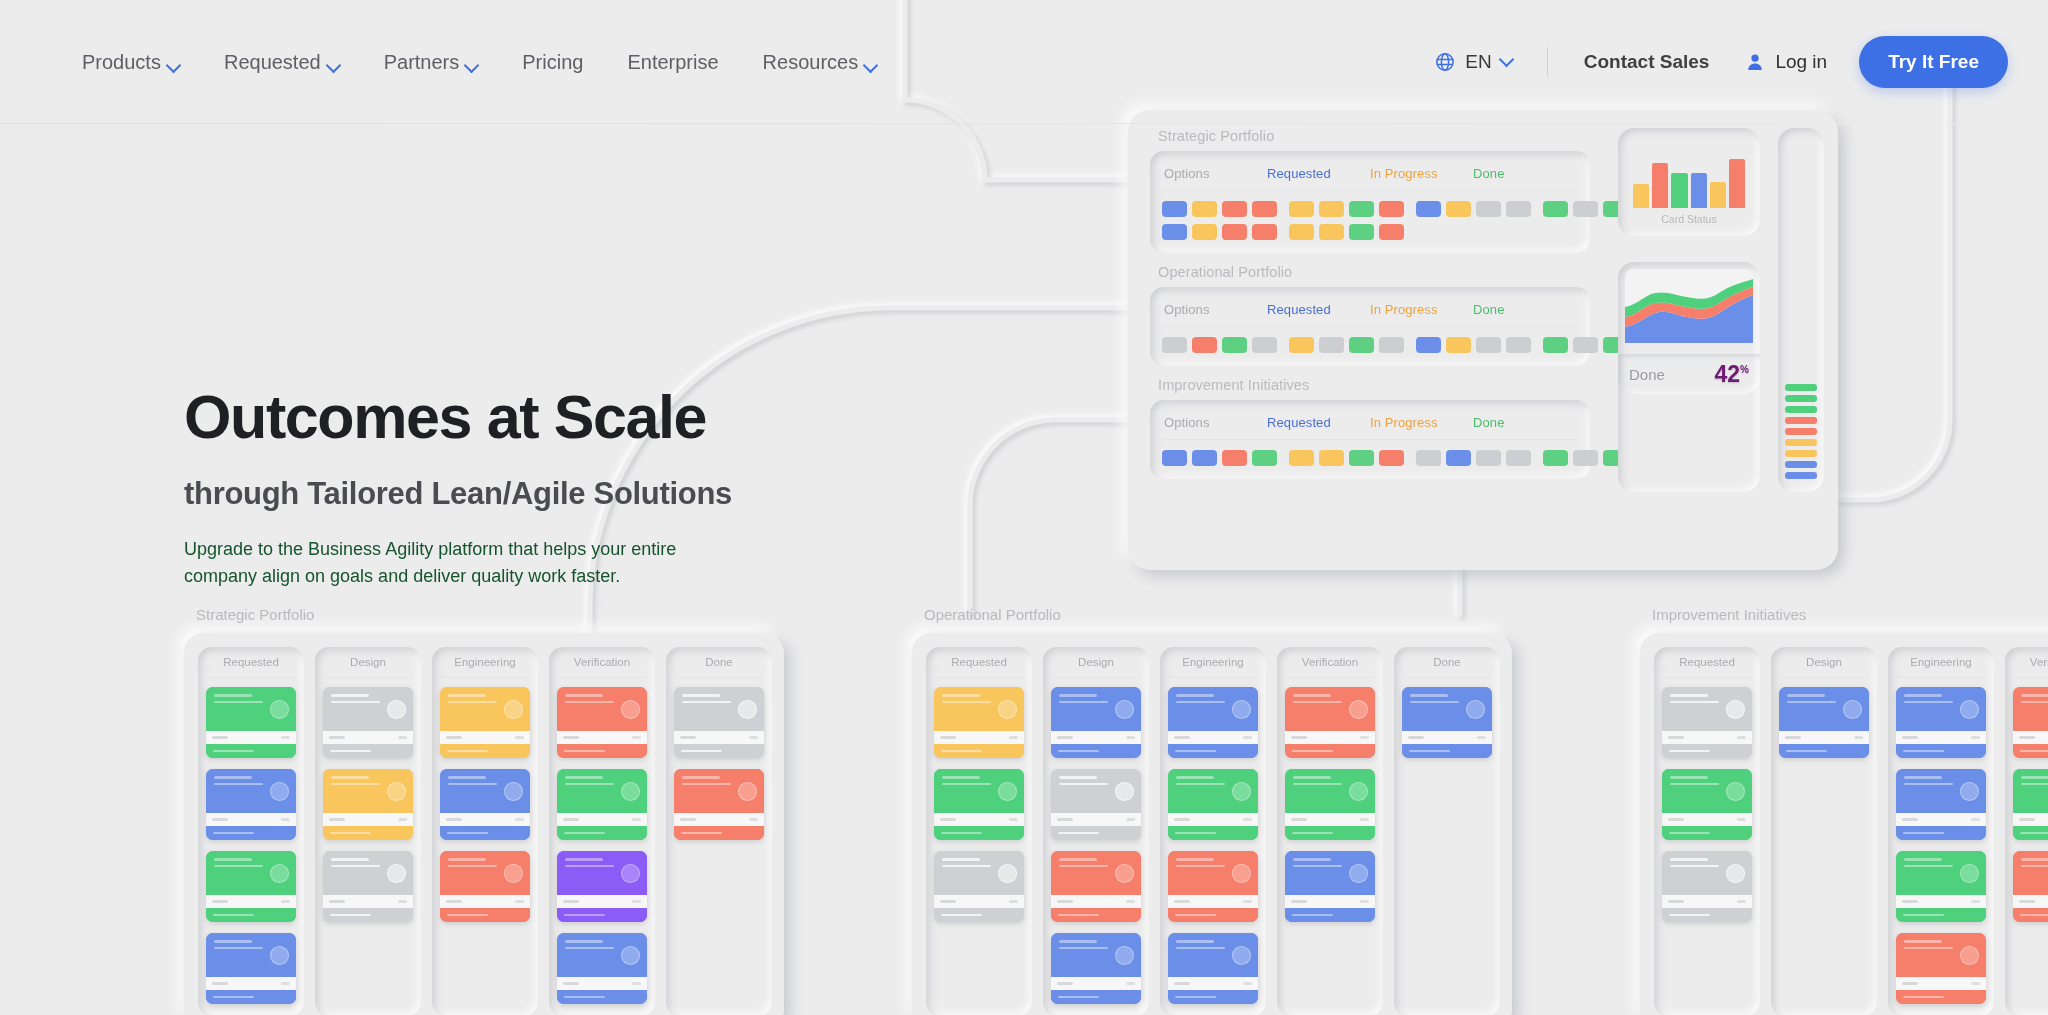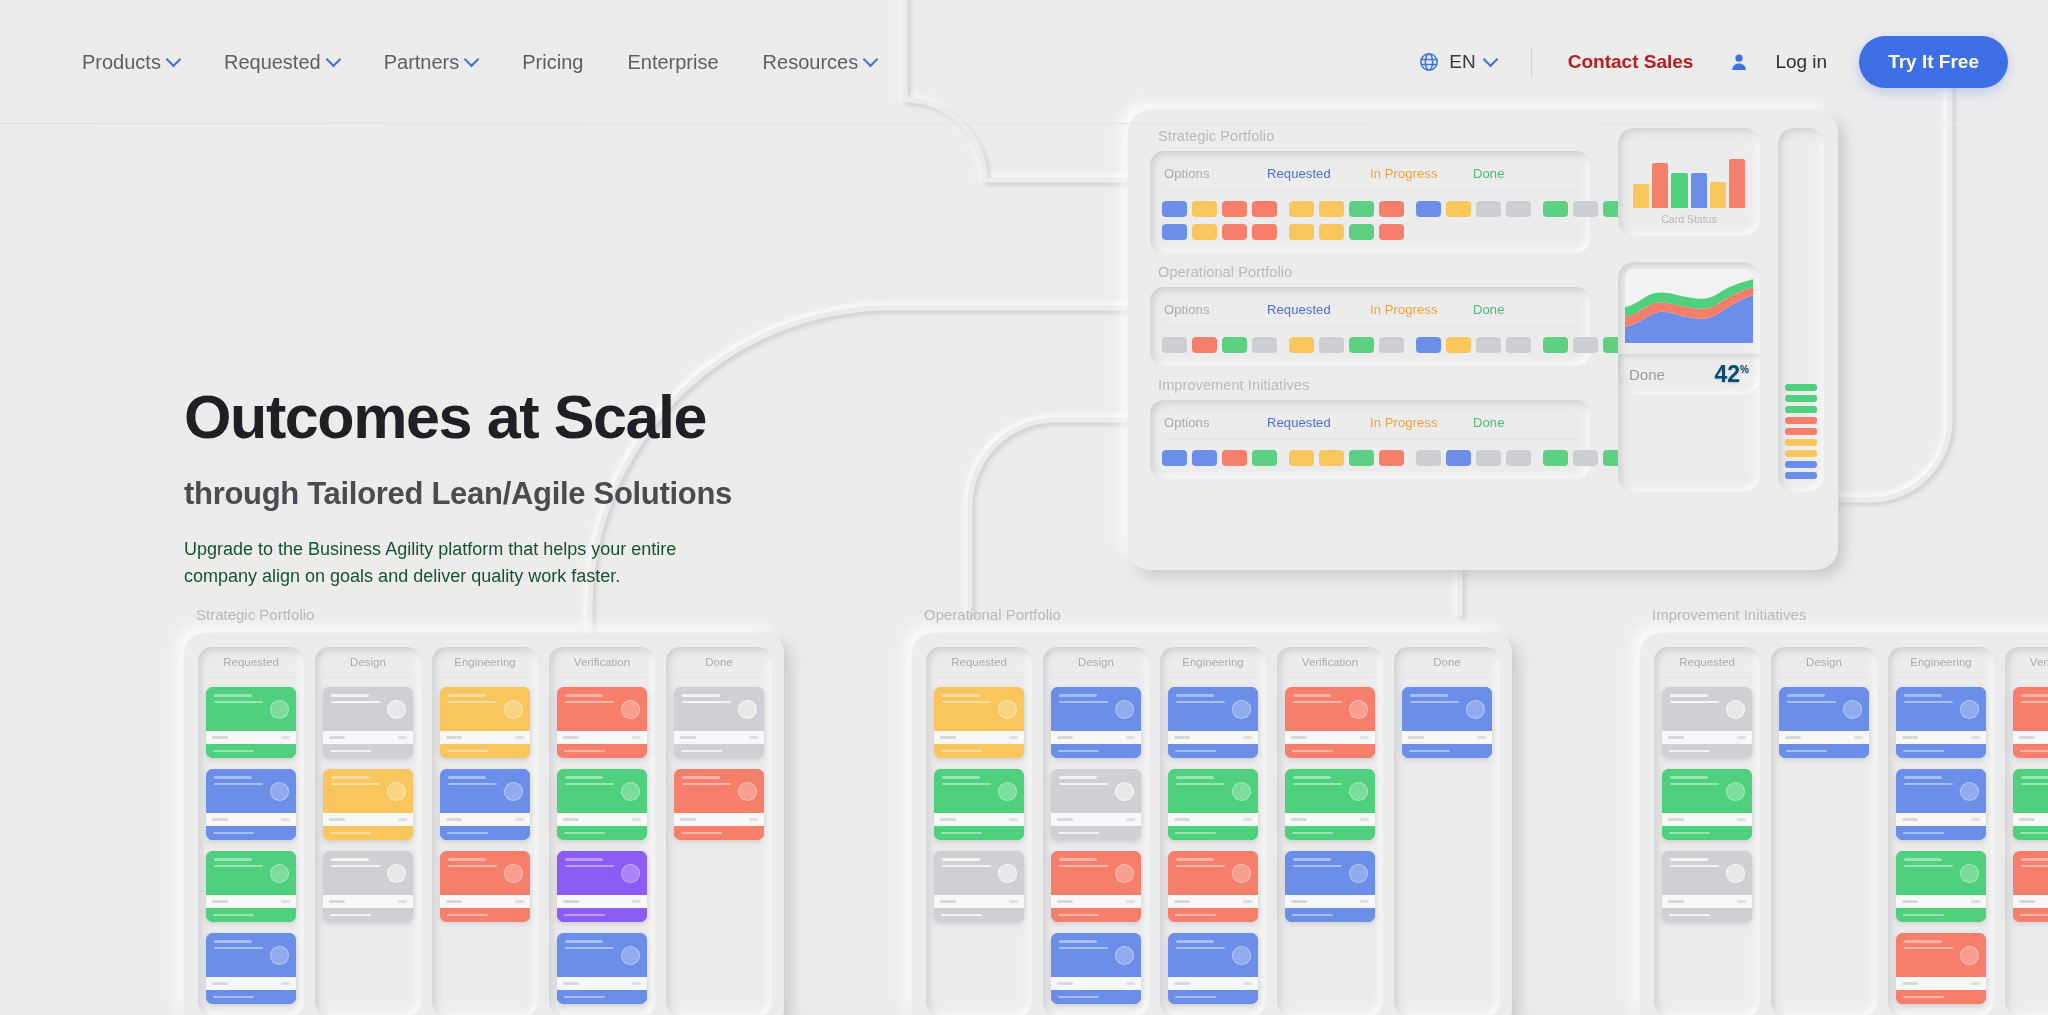--- a/index.html
+++ b/index.html
@@ -18,38 +18,38 @@
   .header {
     position:absolute; top:0; left:0; width:2048px; height:124px;
     display:flex; align-items:center; z-index:40;
   }
   .logo-wrap { display:flex; align-items:center; gap:14px; margin-left:42px; }
   .logo-mark { width:44px; height:44px; position:relative; flex:none; }
   .logo-text { font-size:38px; font-weight:700; color:#4d4d4d; letter-spacing:-0.8px; }
 
   .nav { display:flex; align-items:center; gap:0px; margin-left:60px; }
   .nav-item {
-    display:flex; align-items:center; gap:7px;
+    display:flex; align-items:flex-end; gap:7px;
     font-size:20px; color:#5d5f63; padding:10px 22px; cursor:pointer;
     white-space:nowrap;
   }
   .chev { display:inline-block; width:12px; height:12px; position:relative; top:-2px; }
   .chev:after {
     content:""; position:absolute; left:0; top:0;
     width:9px; height:9px;
     border-right:2.4px solid #3f6fe0; border-bottom:2.4px solid #3f6fe0;
     transform:rotate(45deg);
   }
 
   .right-nav { display:flex; align-items:center; gap:0; margin-left:auto; margin-right:40px; }
   .lang { display:flex; align-items:center; gap:9px; font-size:19px; color:#3a3a3c; padding:0 16px; cursor:pointer;}
   .globe { width:22px; height:22px; flex:none; }
   .divider-v { width:1px; height:30px; background:#cfd0d2; margin:0 18px; }
-  .contact { font-size:19px; color:#b91c1c; font-weight:600; padding:0 18px; cursor:pointer; white-space:nowrap;}
-  .login { display:flex; align-items:center; gap:26px; font-size:19px; color:#2f3033; padding:0 18px; cursor:pointer; }
+  .contact { font-size:19px; color:#404040; font-weight:600; padding:0 18px; cursor:pointer; white-space:nowrap;}
+  .login { display:flex; align-items:center; gap:10px; font-size:19px; color:#2f3033; padding:0 18px; cursor:pointer; }
   .user-ic { width:20px; height:20px; flex:none; }
   .cta {
     background:#3d6fe5; color:#fff; font-size:19px; font-weight:700;
     border:none; border-radius:26px; padding:15px 29px; cursor:pointer;
     white-space:nowrap; margin-left:14px;
     box-shadow:0 4px 12px rgba(61,111,229,.28);
   }
 
   
   .hdr-line { position:absolute; top:123px; left:0; width:2048px; height:1px; background:linear-gradient(90deg,#dedfe1,#e3e4e6 60%,#ececed); z-index:39; }
@@ -99,21 +99,21 @@
   .w-label { text-align:center; font-size:10.5px; color:#b5b7ba; margin-top:5px; }
   .w-stats { left:490px; top:152px; width:142px; height:230px; }
   .stat-row { display:flex; align-items:center; justify-content:space-between; padding:0 11px; height:38px; }
   .stat-name { font-size:11.5px; }
   .stat-val { font-size:23px; font-weight:800; }
   .stat-pct { font-size:10px; font-weight:700; vertical-align:super; }
   .s-a{color:#f2ab46;} .s-b{color:#f3705a;} .s-c{color:#4ec777;}
   .stat-done { display:flex; align-items:center; justify-content:space-between; padding:0 11px; height:40px;
     border-radius:0 0 16px 16px; box-shadow: inset 2px 2px 5px rgba(176,178,182,.45), inset -2px -2px 5px rgba(255,255,255,.9);}
   .stat-done .stat-name{ font-size:15px; color:#9a9c9f; }
-  .stat-done .stat-val{ color:#0c4a6e; text-shadow:0 1px 2px rgba(170,172,176,.7); }
+  .stat-done .stat-val{ color:#701a75; text-shadow:0 1px 2px rgba(170,172,176,.7); }
 
   .w-legend { left:650px; top:18px; width:46px; height:364px; border-radius:16px; }
   .legend-bars { position:absolute; bottom:13px; left:7px; right:7px; display:flex; flex-direction:column; gap:4px; }
   .lb { height:7px; border-radius:3px; }
 
   
   .board { position:absolute; z-index:15; }
   .board-title { font-size:15px; color:#b8babd; margin:0 0 10px 12px; }
   .board-body { border-radius:20px; padding:14px; display:flex; gap:11px; }
   .col { width:106px; border-radius:14px; padding:9px 8px 12px; flex:none; }

